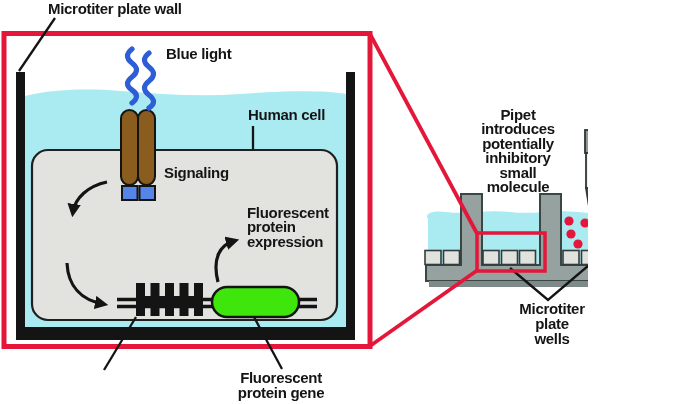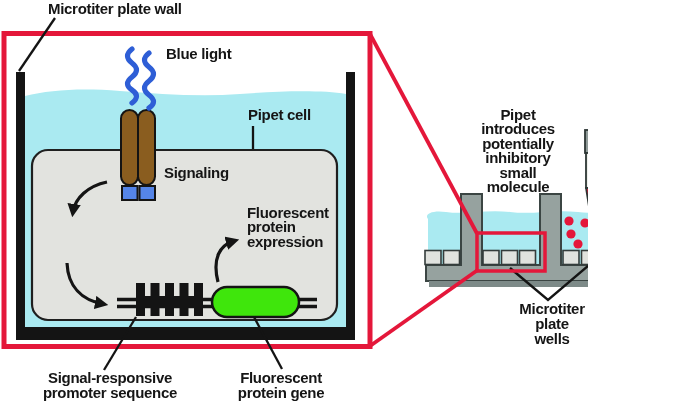--- a/index.html
+++ b/index.html
@@ -136,27 +136,25 @@
 
       <path class="inkLine" stroke-width="2.3" d="M55,18 L19,71"></path>
       <path class="inkLine" stroke-width="2.3" d="M253,126 L253,149"></path>
       <path class="inkLine" stroke-width="2.3" d="M136,317 L104,370"></path>
       <path class="inkLine" stroke-width="2.3" d="M254,317 L282,369"></path>
     </g>
   </svg>
 
   <div class="lbl" style="left:48px;top:1px;">Microtiter plate wall</div>
   <div class="lbl" style="left:166px;top:46px;text-align:right;">Blue light</div>
-  <div class="lbl" style="left:248px;top:107px;">Pipet cell</div>
+  <div class="lbl" style="left:248px;top:107px;">Human cell</div>
   <div class="lbl" style="left:164px;top:165px;">Signaling</div>
   <div class="lbl tight" style="left:247px;top:206px;">Fluorescent
 protein
 expression</div>
-  <div class="lbl ctr" style="left:110px;top:370px;">Signal-responsive
-promoter sequence</div>
   <div class="lbl ctr" style="left:281px;top:370px;">Fluorescent
 protein gene</div>
   <div class="lbl ctr" style="left:552px;top:301px;">Microtiter plate wells</div>
   <div class="lbl ctr tight" style="left:518px;top:108px;">Pipet introduces
 potentially
 inhibitory small
 molecule</div>
 
 </div>
 

